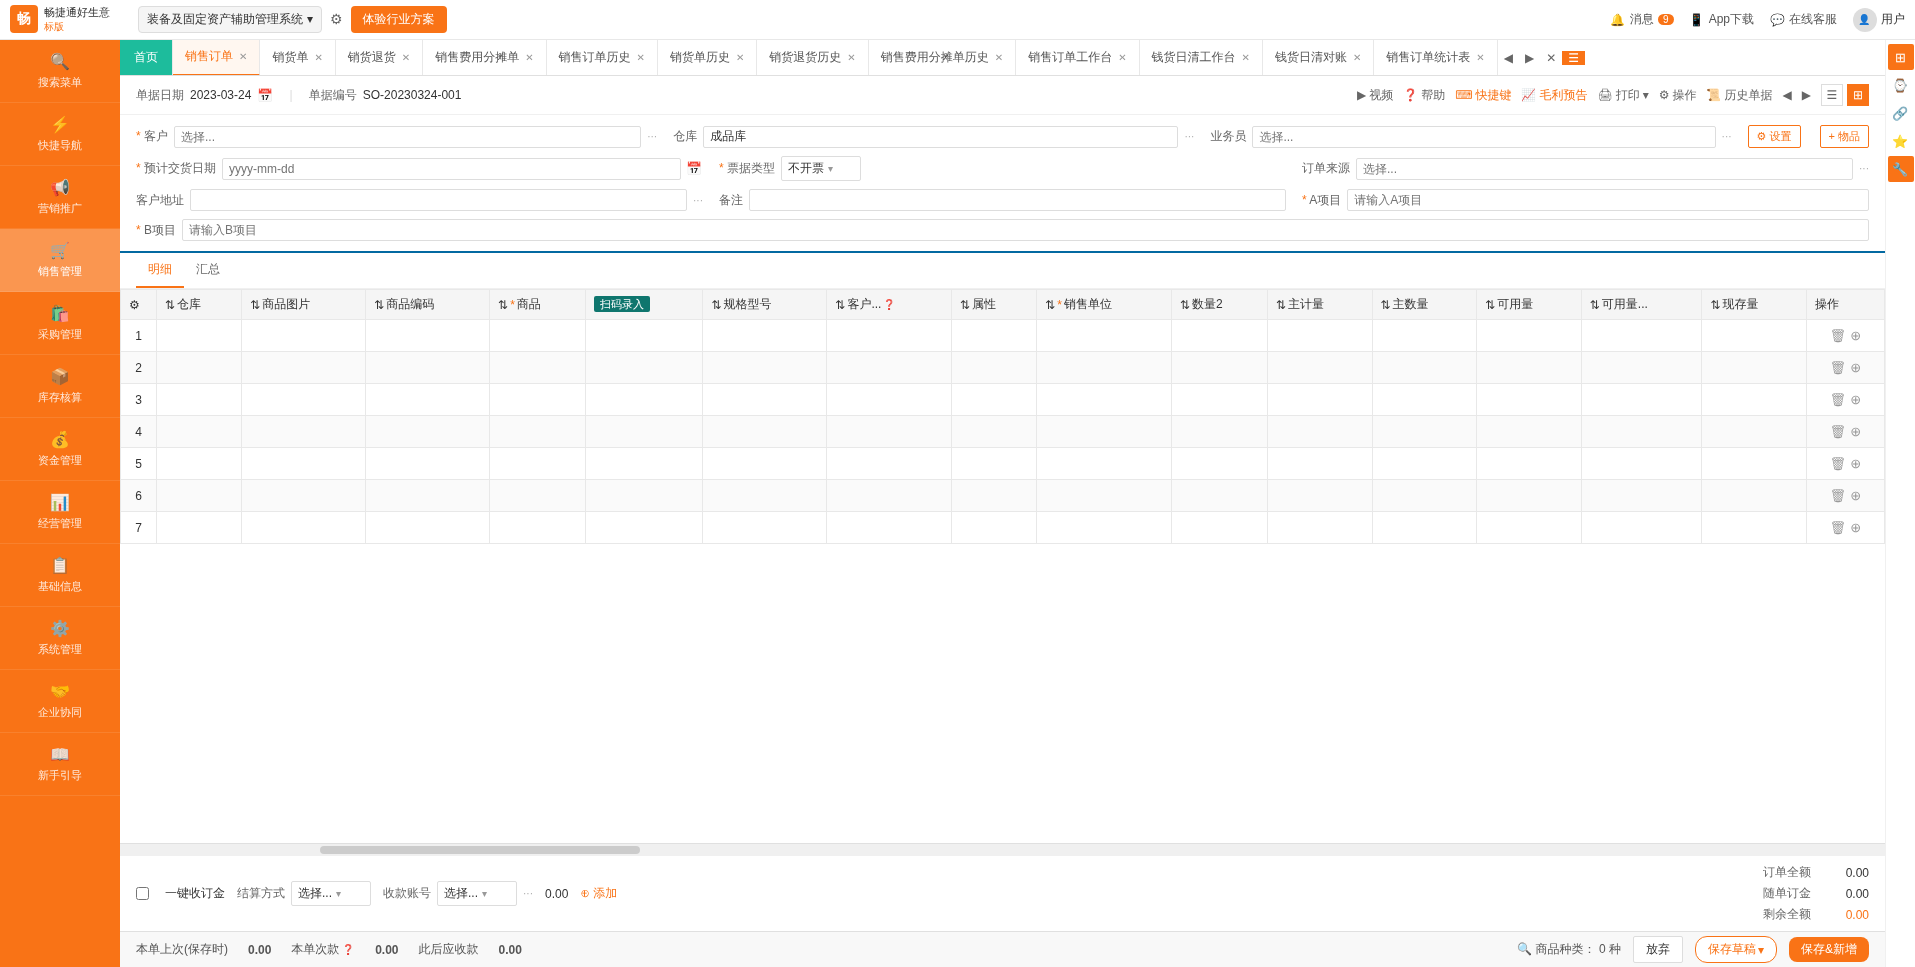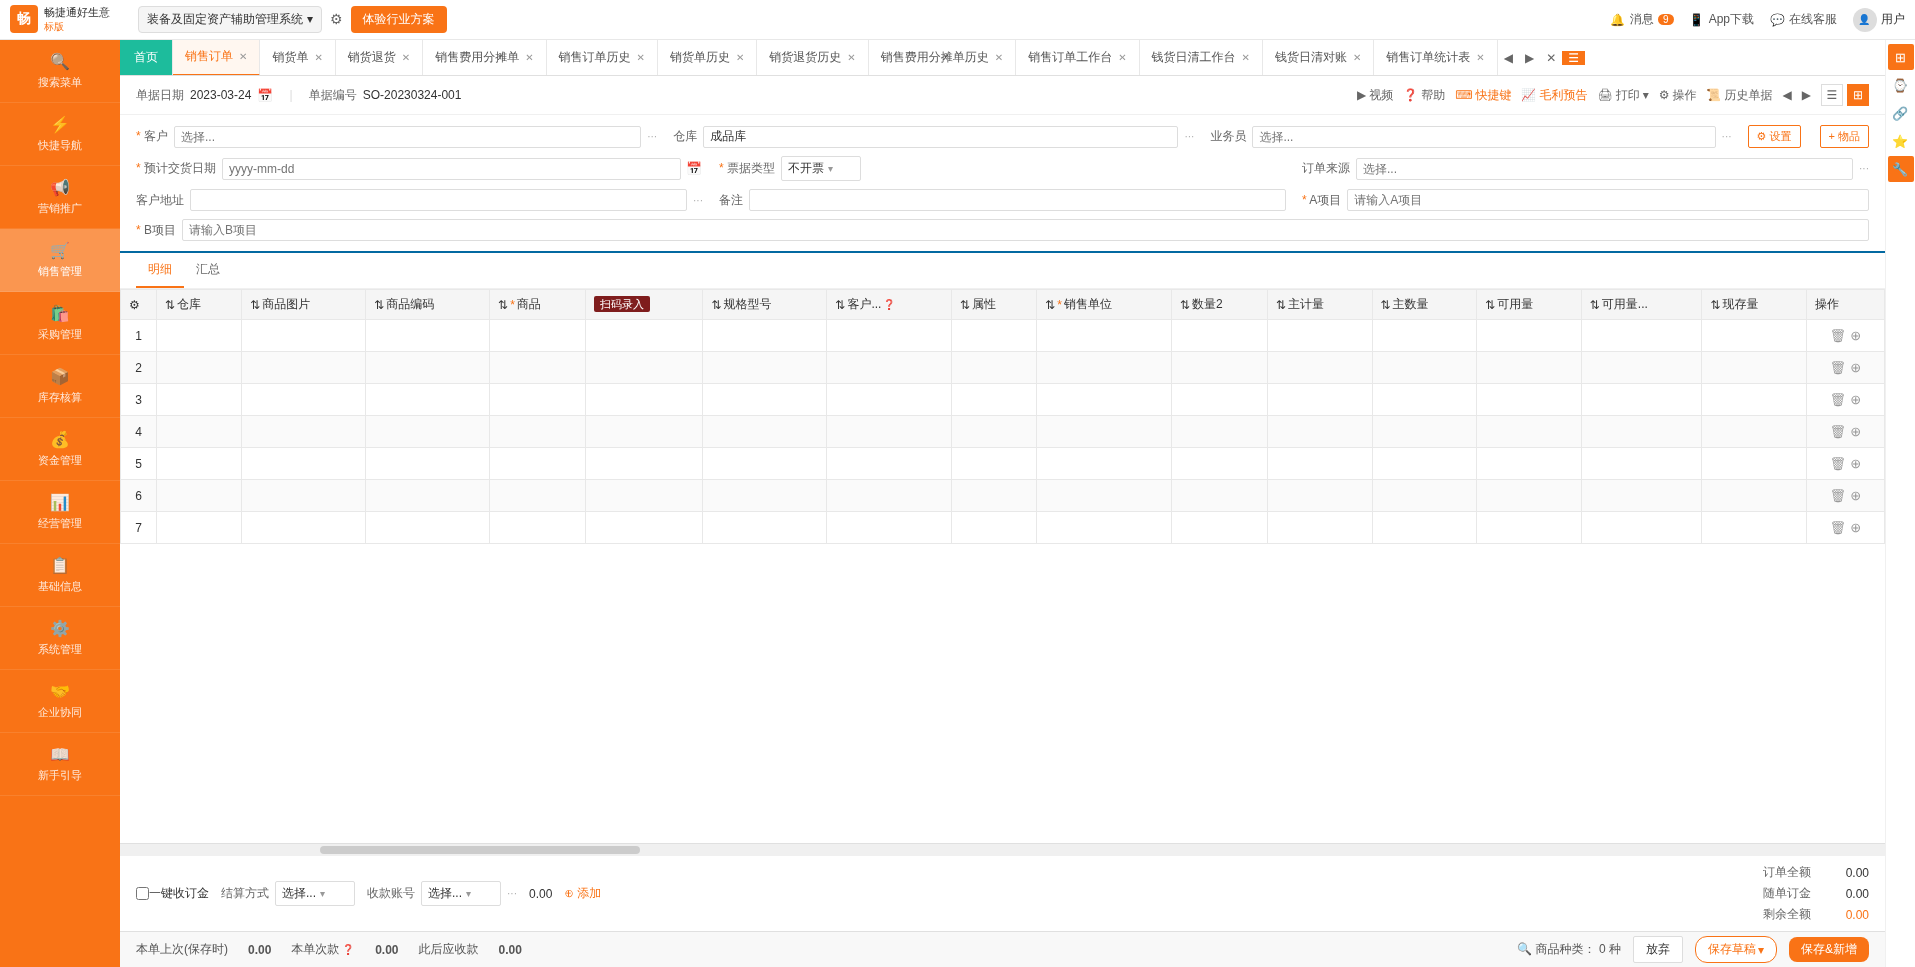--- a/index.html
+++ b/index.html
@@ -76,36 +76,36 @@
     .content-tab { padding: 8px 12px; font-size: 12px; cursor: pointer; color: #666; border-bottom: 2px solid transparent; }
     .content-tab.active { color: #f97316; border-bottom-color: #f97316; }
 
     
     .table-wrapper { flex: 1; overflow: auto; }
     .data-table { width: 100%; border-collapse: collapse; font-size: 12px; }
     .data-table th { background: #f5f5f5; padding: 6px 8px; text-align: left; border: 1px solid #e8e8e8; white-space: nowrap; font-weight: normal; color: #333; position: sticky; top: 0; z-index: 1; }
     .data-table td { padding: 4px 8px; border: 1px solid #e8e8e8; color: #333; height: 32px; }
     .data-table tr:nth-child(even) td { background: #fafafa; }
     .row-num { color: #999; text-align: center; width: 30px; }
-    .scan-btn { background: #7f1d1d; color: white; padding: 2px 6px; border-radius: 2px; font-size: 11px; }
+    .scan-btn { background: #0f766e; color: white; padding: 2px 6px; border-radius: 2px; font-size: 11px; }
     .th-sort { display: flex; align-items: center; gap: 2px; }
     .col-action { display: flex; gap: 4px; justify-content: center; }
     .action-icon { font-size: 13px; color: #999; cursor: pointer; }
 
     
     .summary-row td { background: #fff8f0 !important; color: #f97316; font-weight: bold; }
     .summary-label { color: #f97316; font-size: 12px; }
 
     
     .scroll-area { height: 12px; background: #f0f0f0; border-top: 1px solid #e0e0e0; flex-shrink: 0; position: relative; }
     .scroll-thumb { width: 320px; height: 8px; background: #ccc; border-radius: 4px; position: absolute; left: 200px; top: 2px; cursor: pointer; }
 
     
     .bottom-form { padding: 8px 16px; display: flex; align-items: center; gap: 12px; border-top: 1px solid #f0f0f0; flex-shrink: 0; }
-    .checkbox-field { display: flex; align-items: center; gap: 0; }
+    .checkbox-field { display: flex; align-items: center; gap: 16px; }
     .add-btn { color: #f97316; cursor: pointer; font-size: 12px; }
 
     
     .page-footer { height: 36px; background: #f8f8f8; border-top: 1px solid #e0e0e0; display: flex; align-items: center; padding: 0 16px; gap: 20px; flex-shrink: 0; font-size: 12px; color: #555; }
     .footer-right { margin-left: auto; display: flex; align-items: center; gap: 12px; }
     .discard-btn { border: 1px solid #ddd; padding: 4px 12px; border-radius: 2px; cursor: pointer; background: white; font-size: 12px; color: #333; }
     .save-draft-btn { border: 1px solid #f97316; padding: 4px 12px; border-radius: 12px; cursor: pointer; background: white; font-size: 12px; color: #f97316; display: flex; align-items: center; gap: 2px; }
     .save-new-btn { background: #f97316; color: white; padding: 4px 12px; border-radius: 8px; cursor: pointer; font-size: 12px; border: none; text-align: right; }
 
     

